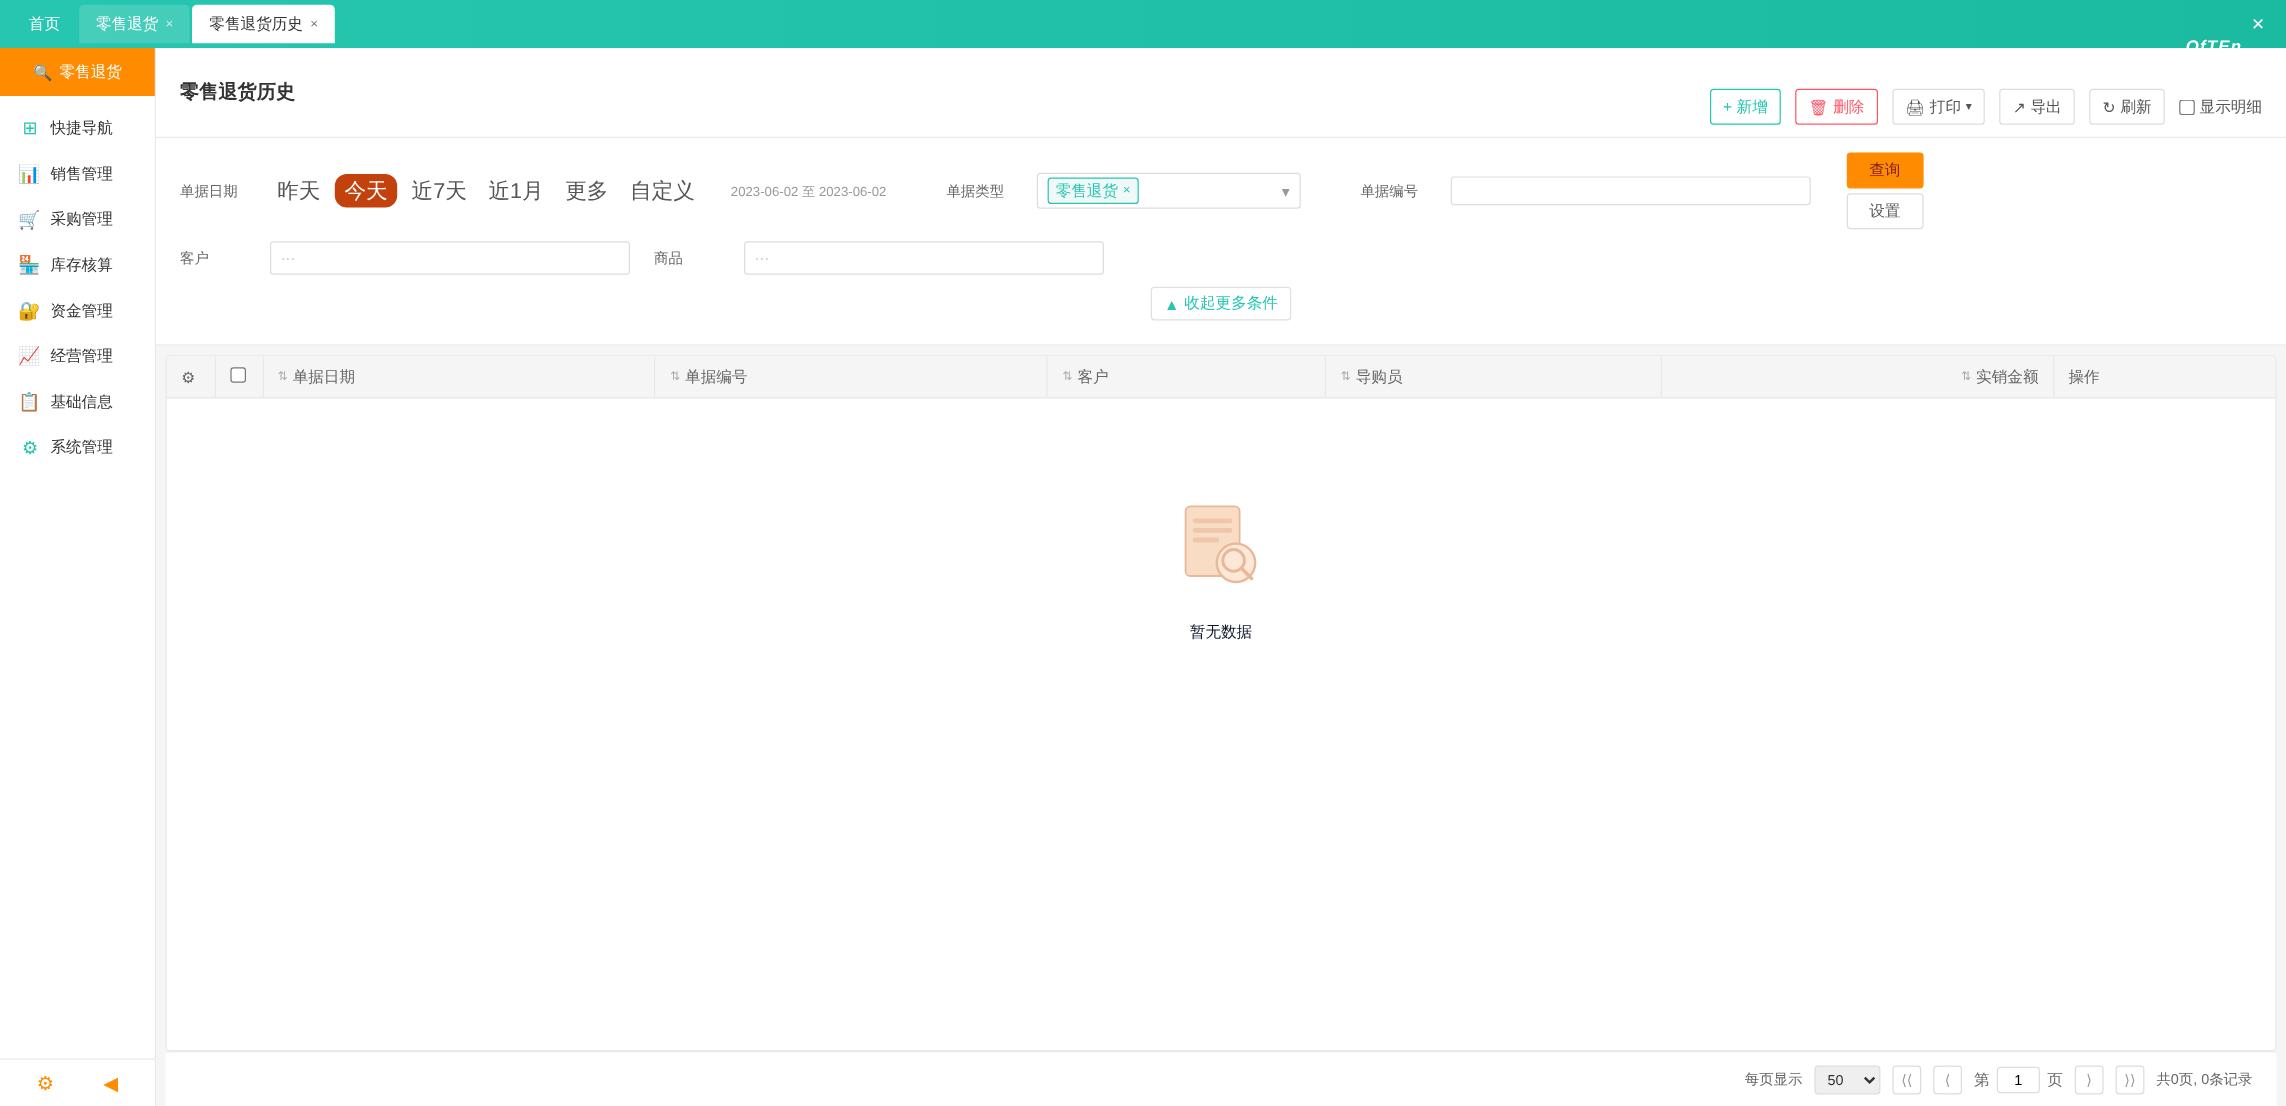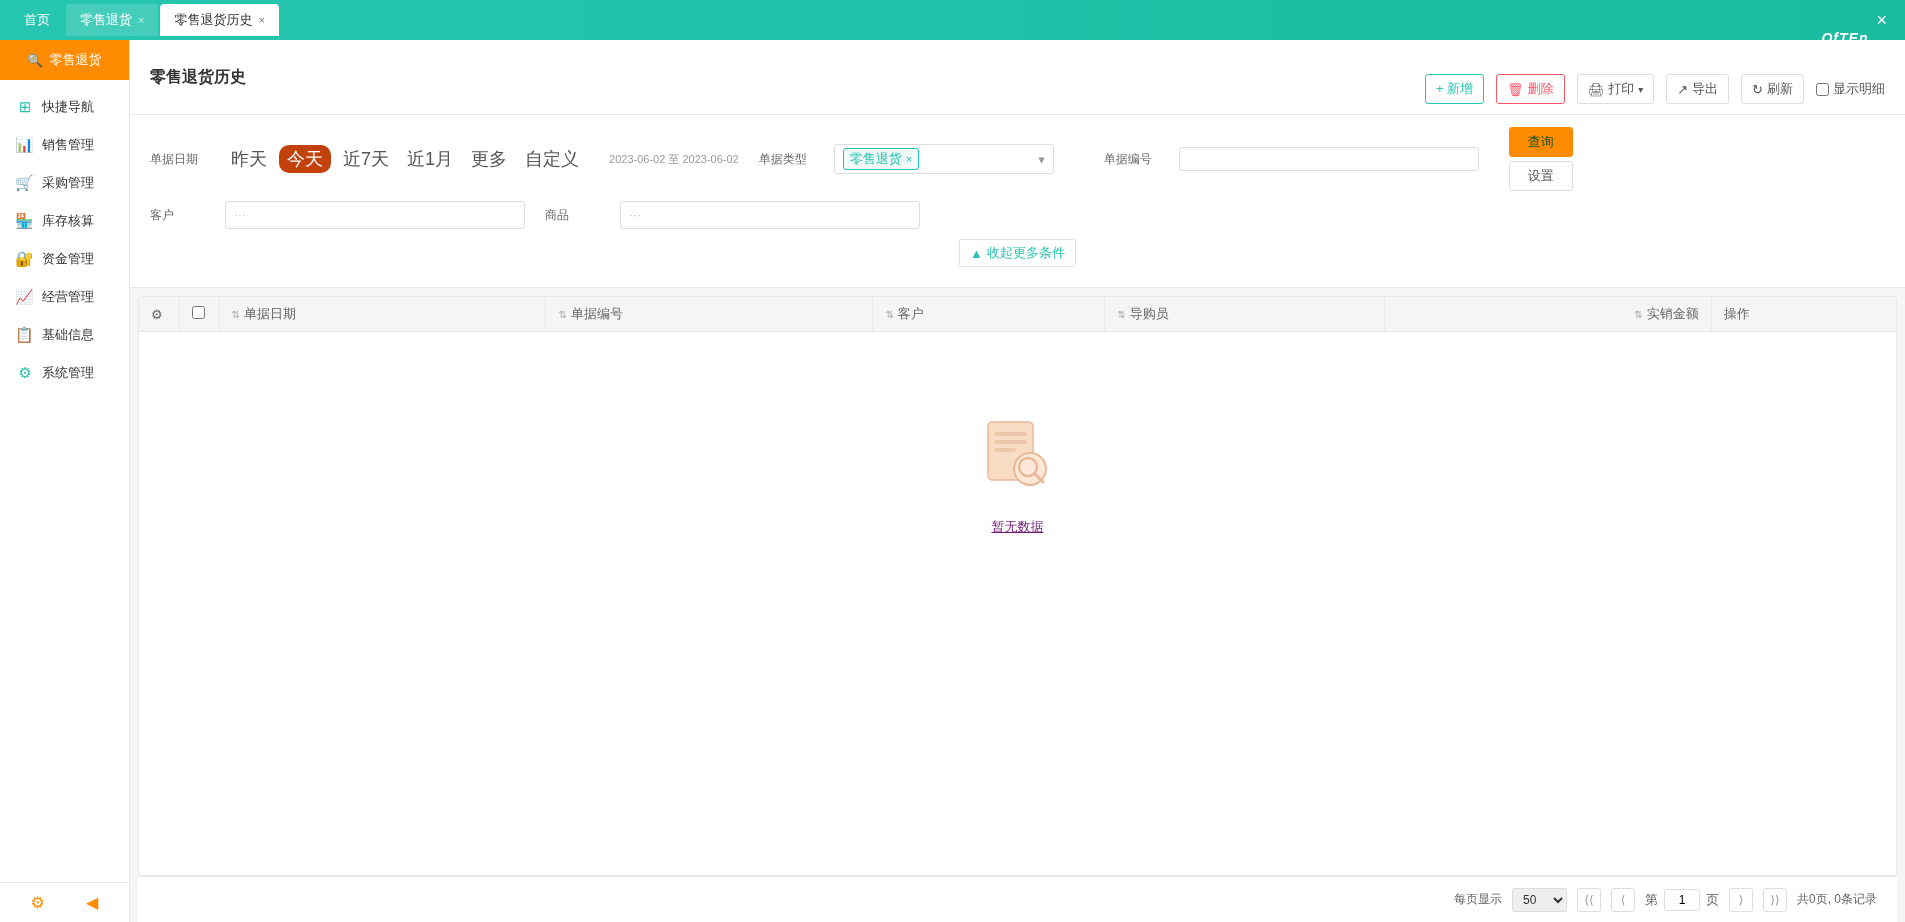--- a/index.html
+++ b/index.html
@@ -322,22 +322,21 @@
       padding: 80px 0;
       color: #bbb;
     }
     .empty-icon {
       width: 90px;
       height: 90px;
       margin-bottom: 16px;
     }
     .empty-text {
       font-size: 13px;
-      color: #701a75;
-      text-decoration: underline;
+      color: #0f172a;
     }
 
     
     .pagination-bar {
       height: 46px;
       background: #fff;
       border-top: 1px solid #e8e8e8;
       display: flex;
       align-items: center;
       justify-content: flex-end;
@@ -491,34 +490,34 @@
         <div class="filter-date-options">
           <span class="date-option">昨天</span>
           <span class="date-option active">今天</span>
           <span class="date-option">近7天</span>
           <span class="date-option">近1月</span>
           <span class="date-option">更多</span>
           <span class="date-option">自定义</span>
         </div>
         <span class="date-range-display">2023-06-02 至 2023-06-02</span>
 
-        <span class="filter-label" style="">单据类型</span>
+        <span class="filter-label" style="margin-left:30px;">单据类型</span>
         <div class="filter-select" style="min-width:220px; border:1px solid #ddd; border-radius:3px; padding:3px 8px; display:flex; align-items:center; gap:6px; min-height:28px;">
           <div class="tag-item">
             <span>零售退货</span>
             <span class="tag-close">×</span>
           </div>
           <span class="select-arrow">▾</span>
         </div>
 
         <span class="filter-label" style="margin-left:30px;">单据编号</span>
         <input class="filter-input" style="flex: 1 1 0%; max-width: 300px;">
 
         <div style="display:flex; flex-direction:column; gap:4px; margin-left:10px;">
-          <button class="action-btn primary" style="background:#ff8c00; border-color:#ff8c00; color:#14532d; padding:5px 18px;">
+          <button class="action-btn primary" style="background:#ff8c00; border-color:#ff8c00; color:#7f1d1d; padding:5px 18px;">
             <span>查询</span>
           </button>
           <button class="action-btn" style="padding:5px 18px; text-align:center; justify-content:center;">
             <span>设置</span>
           </button>
         </div>
       </div>
 
       <div class="filter-row">
         <span class="filter-label">客户</span>

